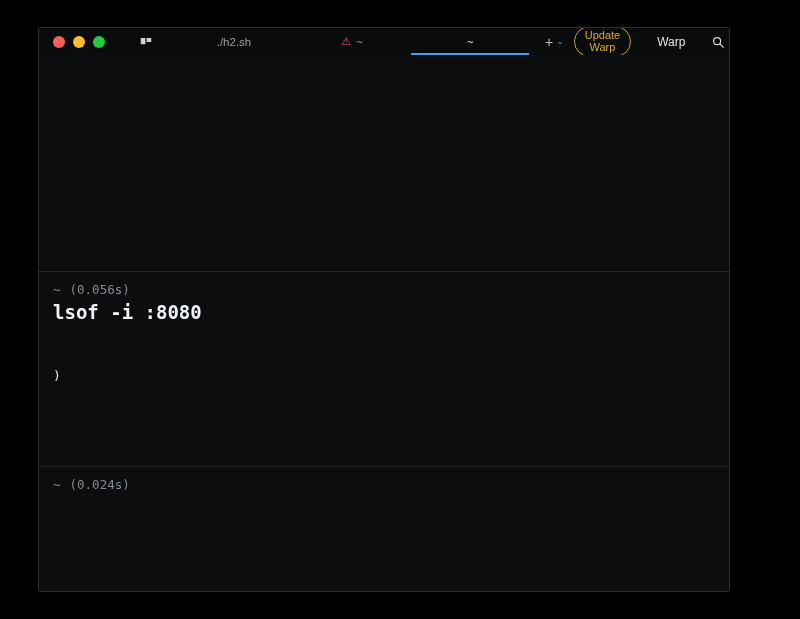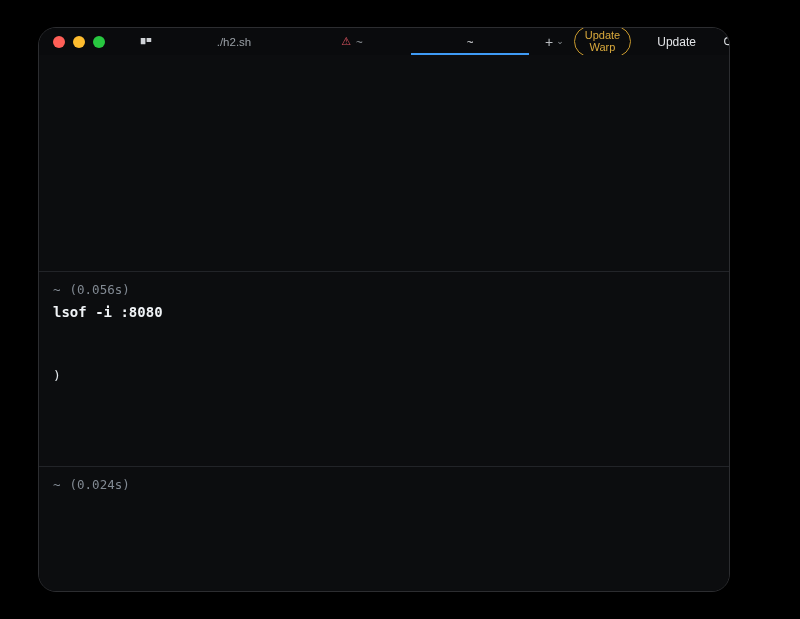--- a/index.html
+++ b/index.html
@@ -1,21 +1,21 @@
 <!DOCTYPE html>
 <html><head>
 <meta charset="utf-8">
 <style>
   * { margin: 0; padding: 0; box-sizing: border-box; }
   html, body { width: 800px; height: 619px; background: #000; overflow: hidden; }
   body { font-family: "Liberation Sans", sans-serif; }
 
   .window {
     position: absolute; left: 38px; top: 27px; width: 692px; height: 565px;
-    background: #0c0d0f; border: 1px solid #2c2d30; border-radius: 18px;
+    background: #0c0d0f; border: 1px solid #2c2d30; border-radius: 2px;
     overflow: hidden; box-shadow: 0 18px 48px rgba(0,0,0,0.8);
     display: flex; flex-direction: column;
   }
 
   
   .titlebar {
     height: 27px; flex: 0 0 27px; display: flex; align-items: center;
     padding: 0 12px 0 14px; background: #0a0b0d; user-select: none;
   }
   .traffic-lights { display: flex; gap: 8px; align-items: center; }
@@ -61,21 +61,21 @@
     font-family: "DejaVu Sans Mono", monospace; background: #0c0d0f;
   }
   .block-empty { height: 216px; flex: 0 0 auto; }
   .block { border-top: 1px solid #222428; padding: 9px 14px 0; }
   .block-meta {
     color: #828a93; font-size: 12.5px; line-height: 17px;
     display: flex; gap: 9px; white-space: pre;
   }
   .cmd {
     margin-top: 5px; color: #f0f3f6; font-weight: bold;
-    font-size: 14px; line-height: 18px; white-space: pre;
+    font-size: 19px; line-height: 18px; white-space: pre;
   }
   .output {
     margin-top: 11px; font-size: 13px; line-height: 17.5px;
     color: #e4e9ee; white-space: pre;
   }
   .blk-1 { padding-bottom: 46px; }
   .blk-2 { padding-bottom: 24px; }
 </style>
 </head>
 <body>
@@ -108,21 +108,21 @@
         <span>~</span>
       </div>
       <div class="newtab">
         <span>+</span>
         <span class="chev">⌄</span>
       </div>
     </div>
 
     <div class="tb-right">
       <button class="update-pill">Update Warp</button>
-      <span class="share-label">Update</span>
+      <span class="share-label">Warp</span>
 
       <span class="icon">
         <svg viewBox="0 0 24 24" fill="none" stroke="#d6d9dc" stroke-width="2" stroke-linecap="round">
           <circle cx="10.5" cy="10.5" r="6"></circle>
           <line x1="15.3" y1="15.3" x2="21" y2="21"></line>
         </svg>
       </span>
 
       <span class="icon">
         <svg viewBox="0 0 24 24" fill="#d6d9dc">

